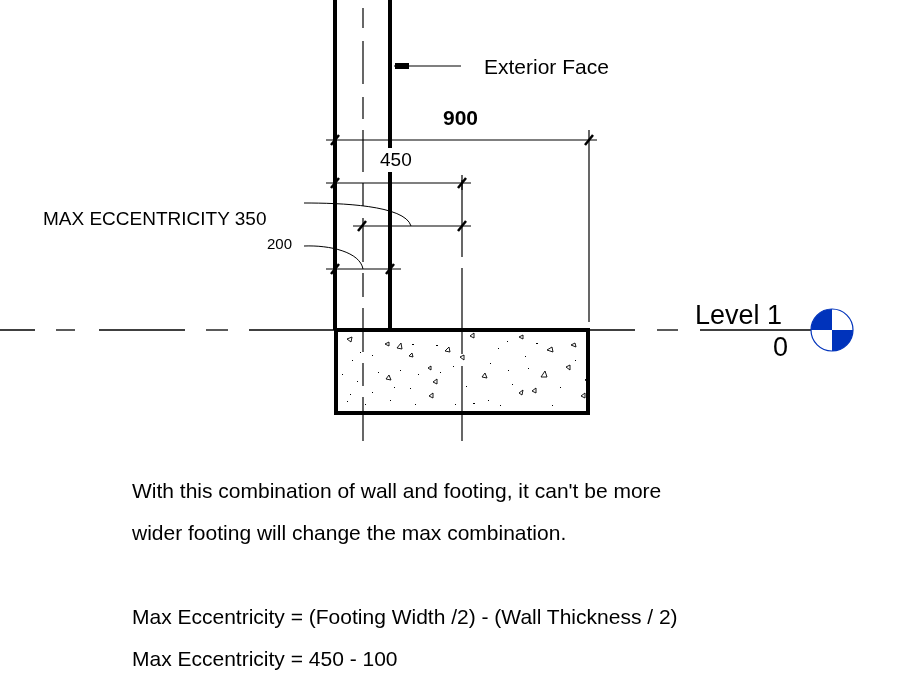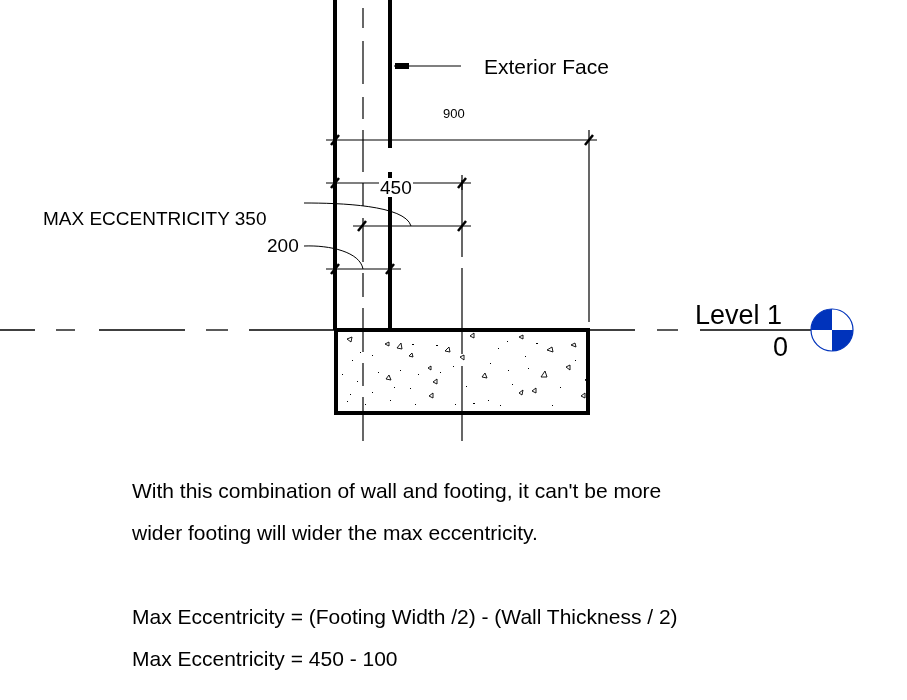--- a/index.html
+++ b/index.html
@@ -21,24 +21,24 @@
       top: 0;
     }
     .lbl {
       position: absolute;
       font-family: "Liberation Sans", sans-serif;
       white-space: nowrap;
       line-height: 1;
       color: #000;
     }
     .lbl-ext { left: 475px; top: 56px; font-size: 21px; margin-left: 9px; }
-    .lbl-900 { left: 443px; top: 107px; font-size: 13px; }
-    .lbl-450 { left: 379px; top: 150px; font-size: 19px; background: #fff; padding: 0 1px; margin-top: 28px; }
+    .lbl-900 { left: 443px; top: 107px; font-size: 21px; font-weight: bold; }
+    .lbl-450 { left: 379px; top: 150px; font-size: 19px; background: #fff; padding: 0 1px; }
     .lbl-maxecc { left: 43px; top: 193px; font-size: 19px; margin-top: 16px; }
-    .lbl-200 { left: 267px; top: 236px; font-size: 19px; }
+    .lbl-200 { left: 267px; top: 236px; font-size: 15px; }
     .lbl-level { left: 695px; top: 302px; font-size: 27px; }
     .lbl-elev { left: 773px; top: 334px; font-size: 27px; }
 
     .notes {
       position: absolute;
       left: 116px;
       top: 462px;
       font-size: 21px;
       line-height: 26px;
       color: #000;
@@ -196,17 +196,17 @@
 <div class="lbl lbl-ext">Exterior Face</div>
 <div class="lbl lbl-900">900</div>
 <div class="lbl lbl-450">450</div>
 <div class="lbl lbl-maxecc">MAX ECCENTRICITY 350</div>
 <div class="lbl lbl-200">200</div>
 <div class="lbl lbl-level">Level 1</div>
 <div class="lbl lbl-elev">0</div>
 
 <div class="notes">
   <p>With this combination of wall and footing, it can't be more</p>
-  <p>wider footing will wider the max eccentricity.</p>
+  <p>wider footing will change the max combination.</p>
   <div class="gap"></div>
   <p>Max Eccentricity = (Footing Width /2) - (Wall Thickness / 2)</p>
   <p>Max Eccentricity = 450 - 100</p>
 </div>
 
 </body></html>

